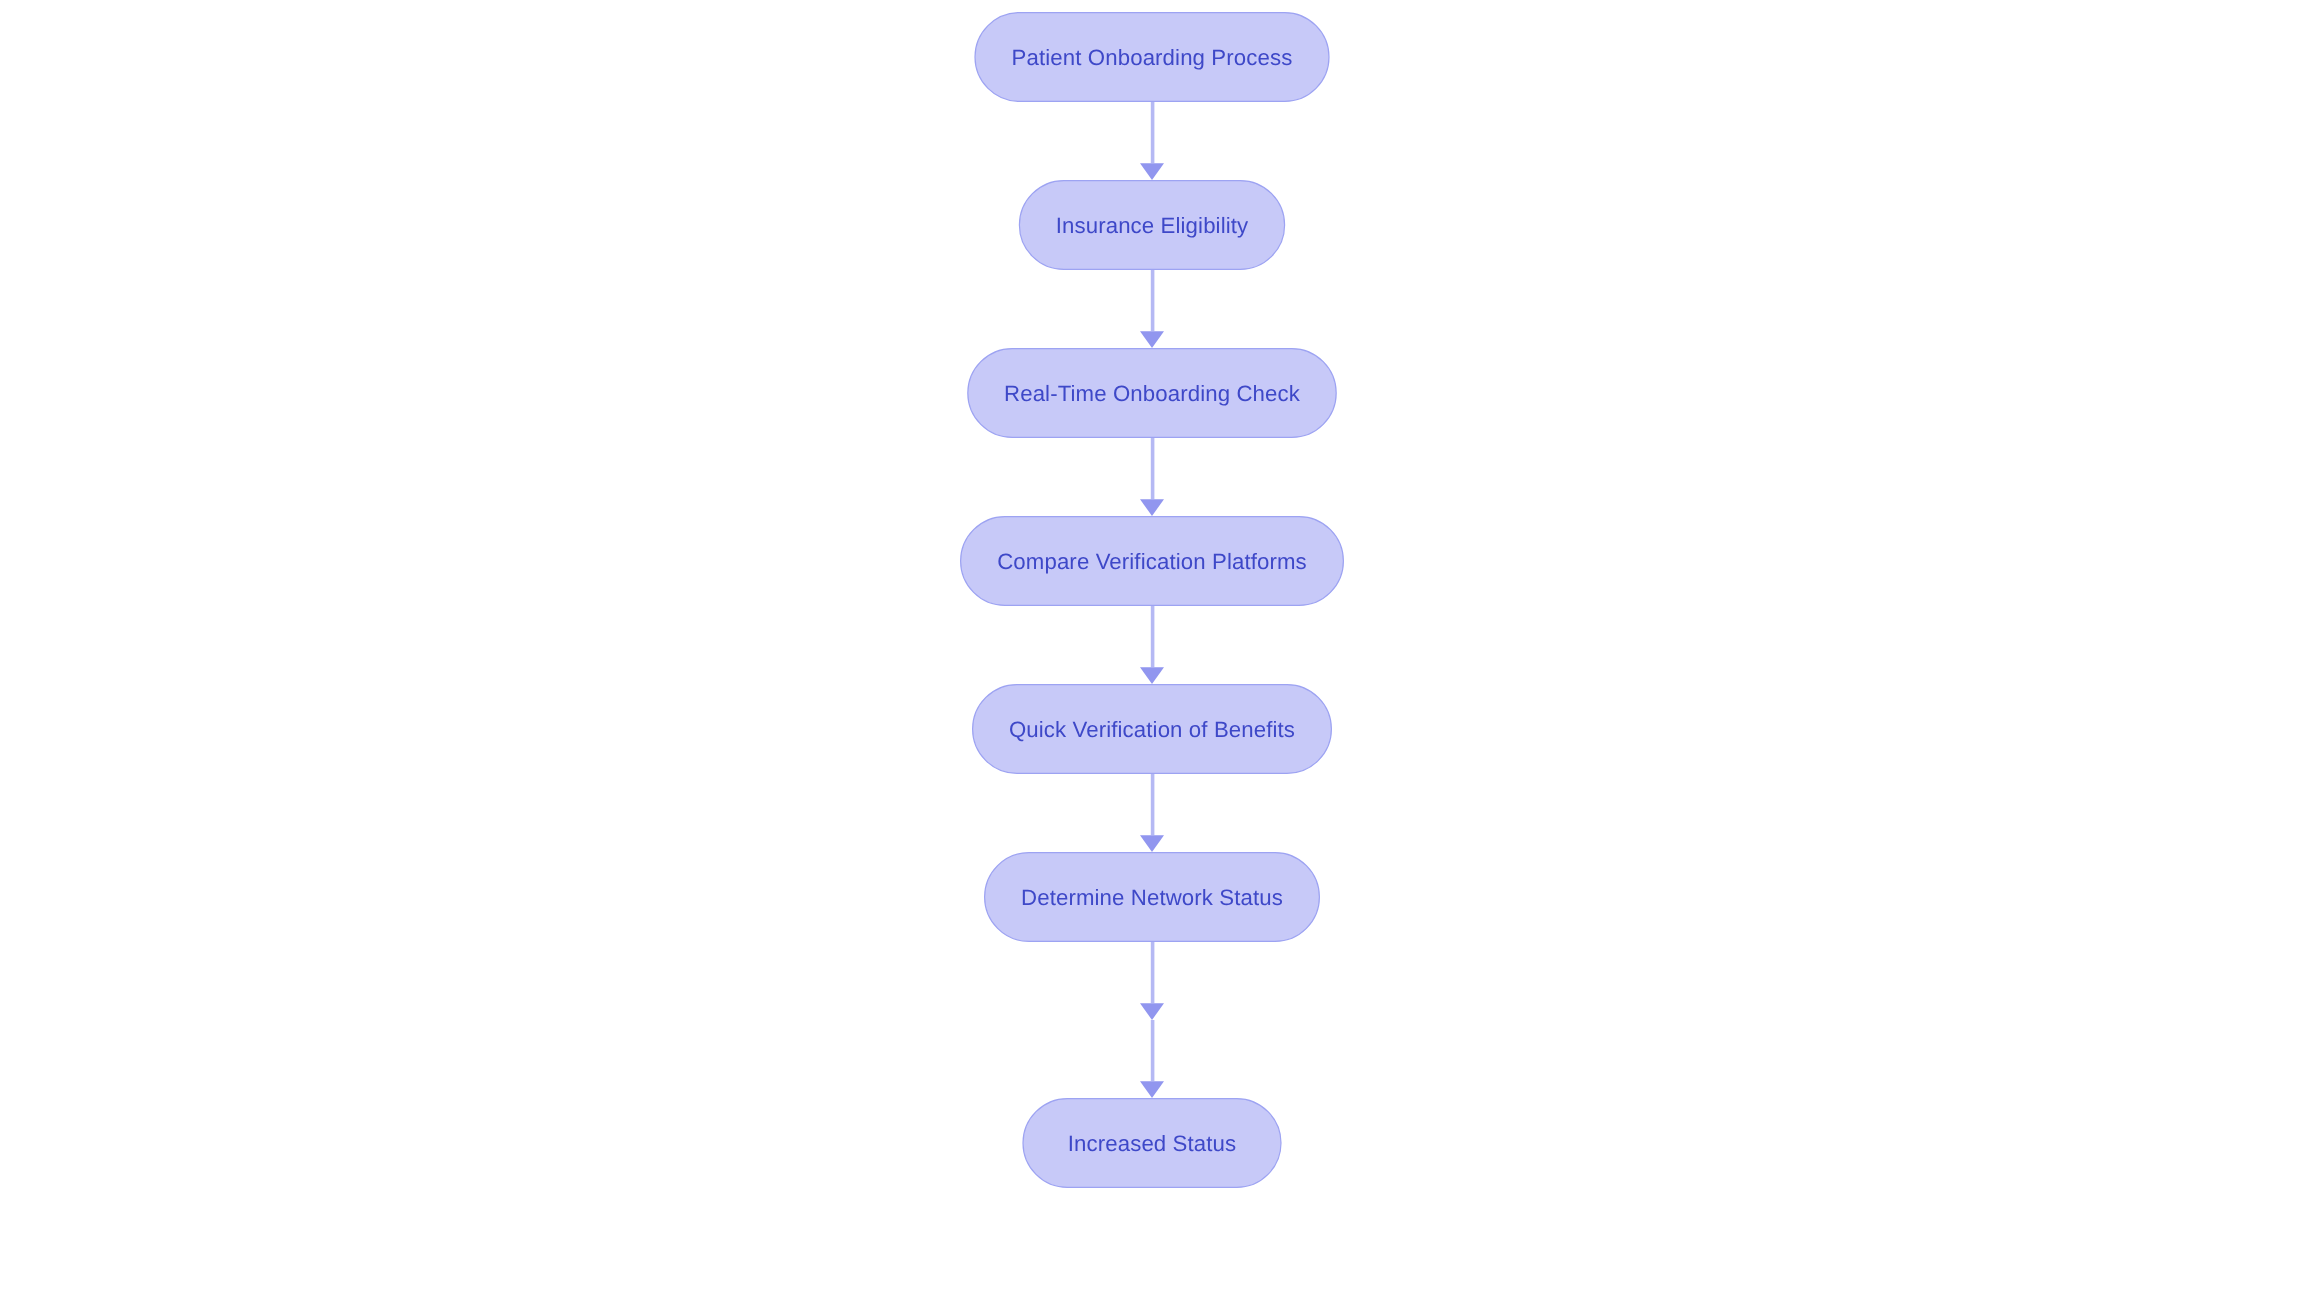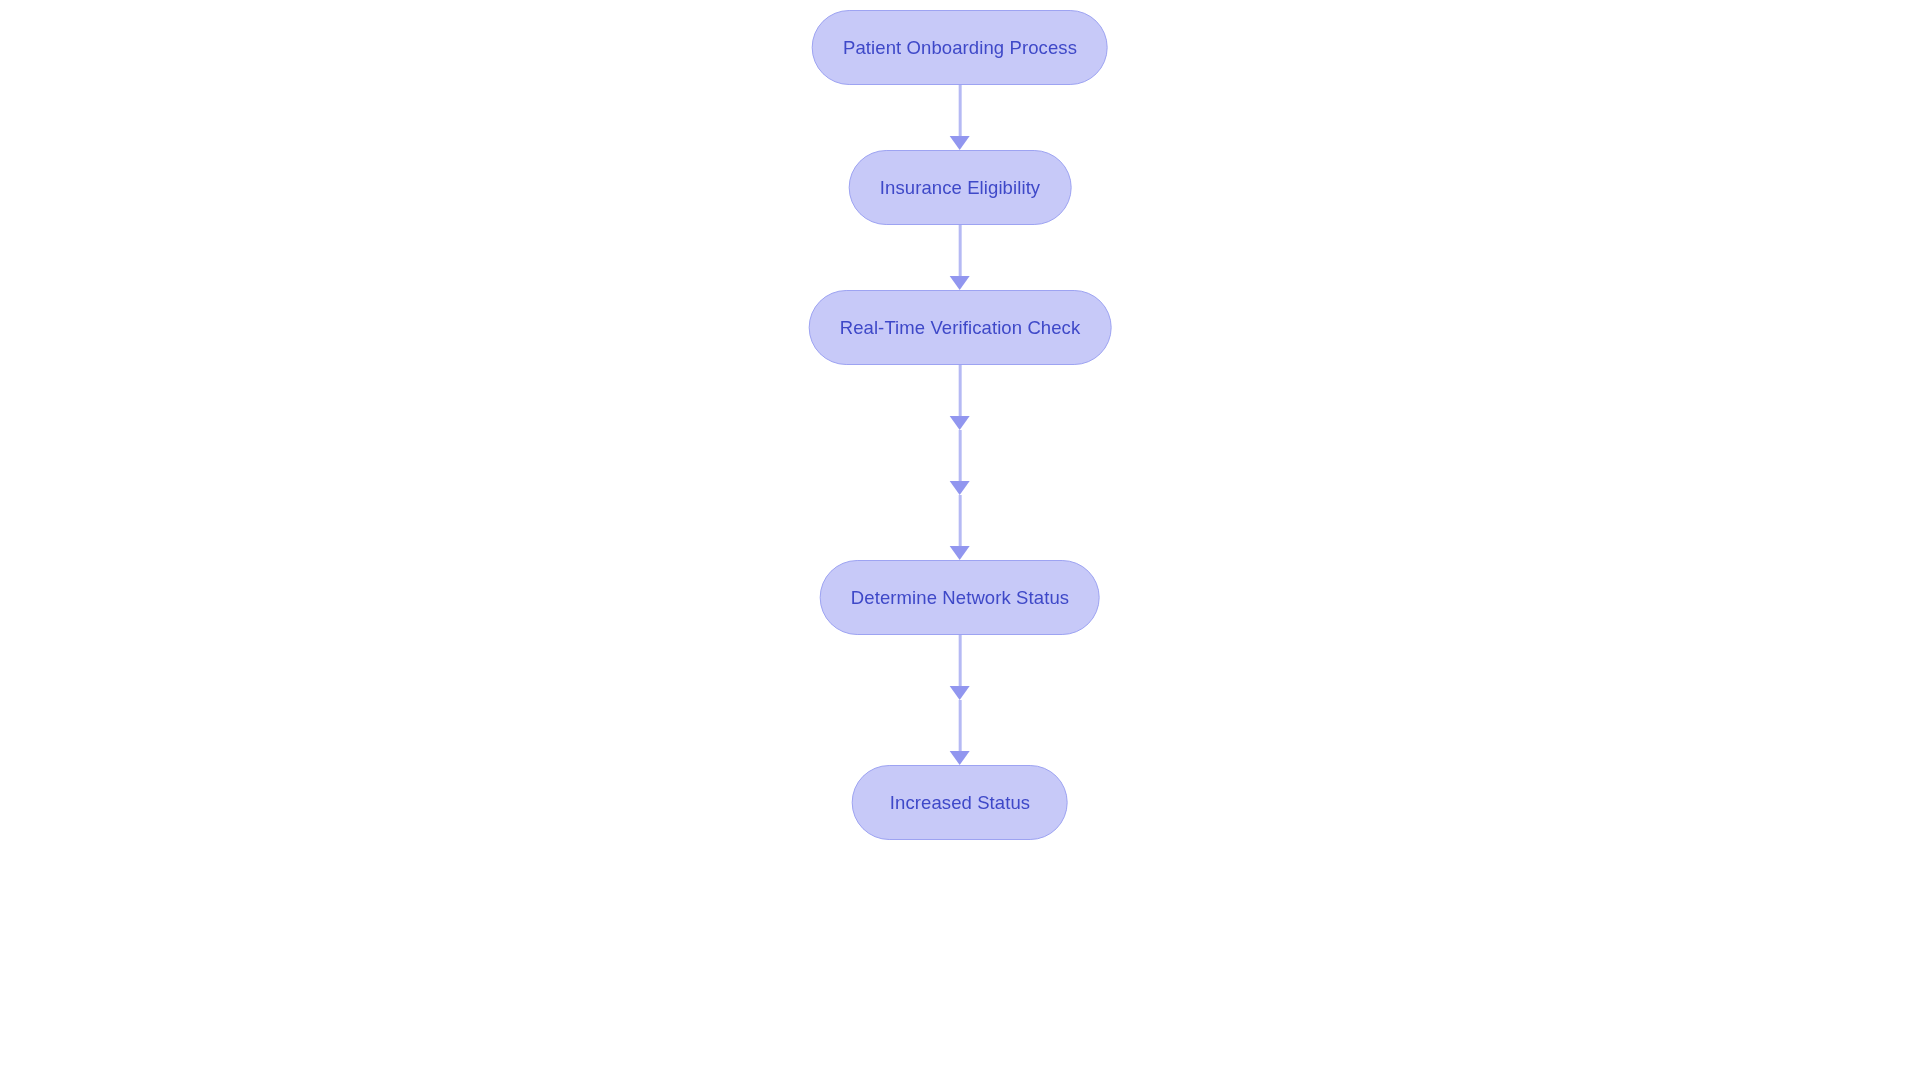--- a/index.html
+++ b/index.html
@@ -85,34 +85,40 @@
   <div class="node">
     <span class="node-label">Insurance Eligibility</span>
   </div>
 
   <div class="connector">
     <div class="connector-line"></div>
     <div class="connector-arrowhead"></div>
   </div>
 
   <div class="node">
-    <span class="node-label">Real-Time Verification Check</span>
+    <span class="node-label">Real-Time Onboarding Check</span>
   </div>
 
   <div class="connector">
     <div class="connector-line"></div>
     <div class="connector-arrowhead"></div>
   </div>
 
+  <div class="node">
+    <span class="node-label">Compare Verification Platforms</span>
+  </div>
 
   <div class="connector">
     <div class="connector-line"></div>
     <div class="connector-arrowhead"></div>
   </div>
 
+  <div class="node">
+    <span class="node-label">Quick Verification of Benefits</span>
+  </div>
 
   <div class="connector">
     <div class="connector-line"></div>
     <div class="connector-arrowhead"></div>
   </div>
 
   <div class="node">
     <span class="node-label">Determine Network Status</span>
   </div>
 

